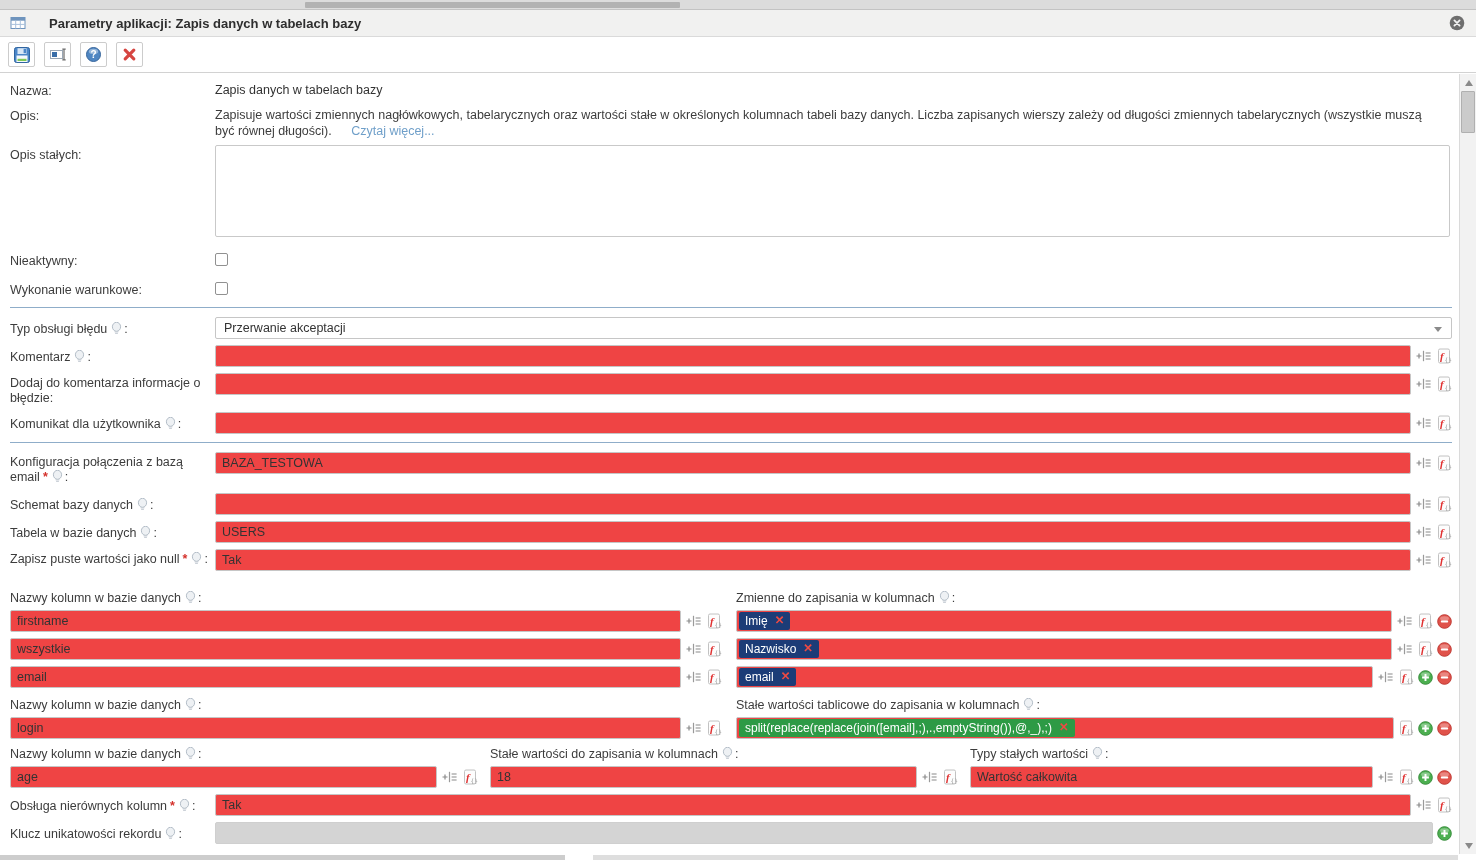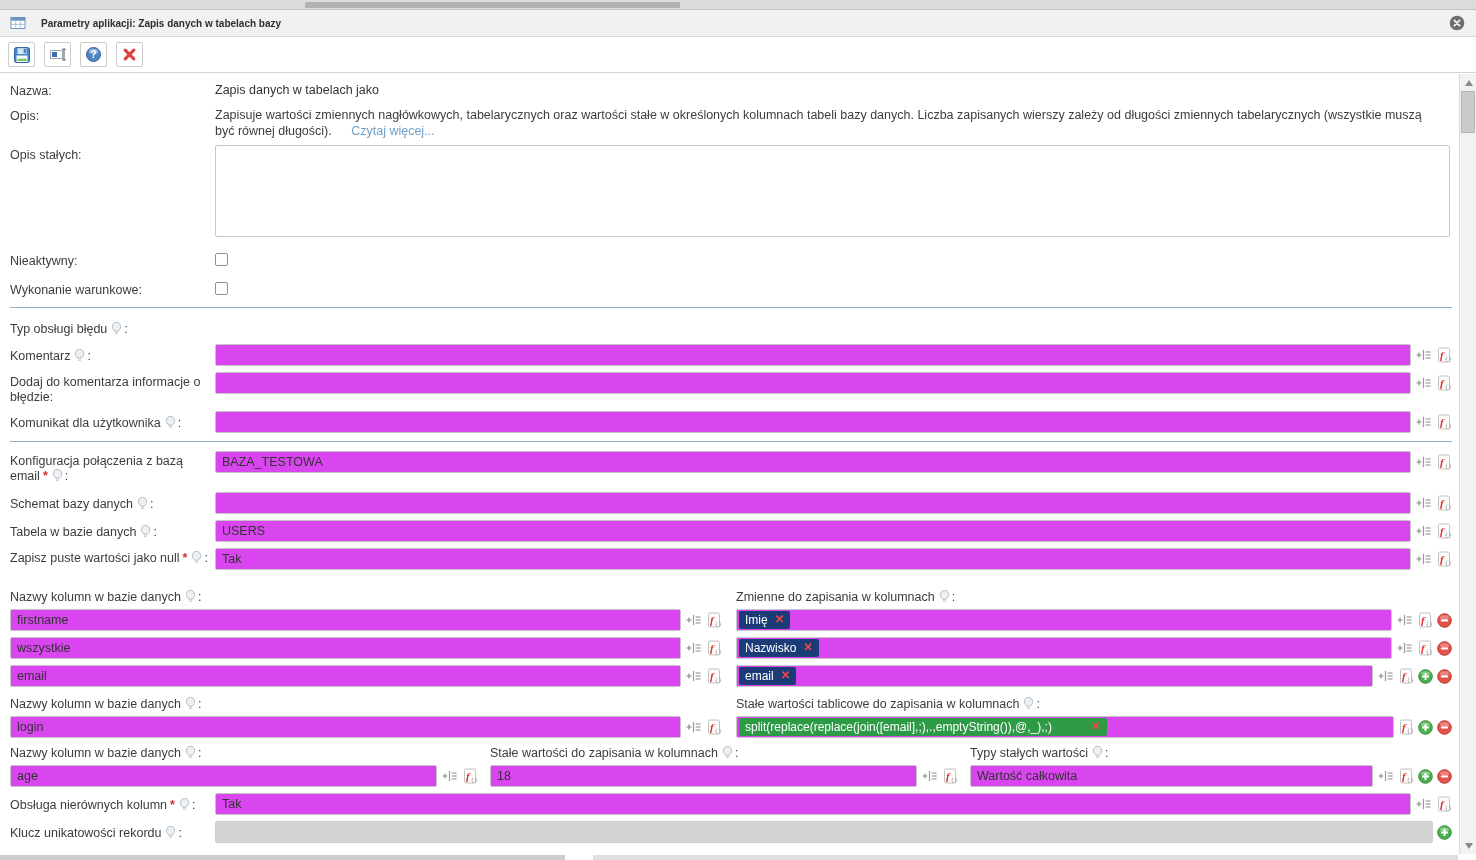--- a/index.html
+++ b/index.html
@@ -8,51 +8,51 @@
     width:1476px; height:860px; overflow:hidden; position:relative;
     font-family:"Liberation Sans", sans-serif; background:#fff; color:#3a3a3a;
   }
   
   .backdrop { position:absolute; top:0; left:0; right:0; height:10px; background:#dcdcdc; border-bottom:1px solid #c3c3c3; overflow:hidden; }
   .backdrop .frag { position:absolute; top:2px; left:305px; width:375px; height:6px; background:#8f8f8f; opacity:.55; border-radius:1px; }
 
   .dialog { position:absolute; top:10px; left:0; right:0; bottom:0; background:#fff; display:flex; flex-direction:column; }
 
   .dlg-header { height:27px; flex:none; background:#f1f1f0; border-bottom:1px solid #dadada; display:flex; align-items:center; padding:0 10px; position:relative; }
-  .dlg-title { font-size:10px; font-weight:bold; color:#2e2e2e; margin-left:15px; }
+  .dlg-title { font-size:13px; font-weight:bold; color:#2e2e2e; margin-left:23px; }
   .dlg-close { position:absolute; right:11px; top:5px; width:16px; height:16px; cursor:pointer; }
 
   .toolbar { height:36px; flex:none; display:flex; align-items:center; gap:9px; padding-left:8px; border-bottom:1px solid #d2d2d2; background:#fff; }
   .tbtn { width:27px; height:25px; border:1px solid #ccc; border-radius:2px; background:#fff; display:flex; align-items:center; justify-content:center; cursor:pointer; }
 
   .content { flex:1; padding:6px 24px 0 10px; position:relative; overflow:hidden; }
 
   .row { display:flex; align-items:center; margin-bottom:6px; min-height:21px; }
   .row.top { align-items:flex-start; }
   .lbl, .hdr { width:205px; flex:none; font-size:12.5px; color:#3c3c3c; line-height:15px; padding-top:3px; }
   .hdr { width:auto; padding-top:0; margin-bottom:4px; }
   .req { color:#d4312c; font-weight:bold; margin-left:3px; }
   .bulb { margin:0 2px 0 4px; vertical-align:-2px; }
   .fld { flex:1; display:flex; align-items:center; gap:4px; min-width:0; }
-  .inp { flex:1; min-width:0; height:22px; border:1px solid #c6c6c6; border-radius:2px; background:#d946ef; font-size:12.5px; color:#333;
+  .inp { flex:1; min-width:0; height:22px; border:1px solid #c6c6c6; border-radius:2px; background:#ef4444; font-size:12.5px; color:#333;
          display:flex; align-items:center; padding:0 6px; white-space:nowrap; overflow:hidden; }
   .inp.disabled { background:#d4d4d4; border-color:#cfcfcf; }
   .inp.tagbox { padding:0 2px; }
   .txt { flex:1; height:92px; border:1px solid #c9c9c9; border-radius:2px; resize:none; font-family:"Liberation Sans",sans-serif; font-size:12.5px; padding:4px 6px; outline:none; }
   .select { flex:1; height:22px; border:1px solid #c6c6c6; border-radius:2px; background:#fff; font-size:12.5px; color:#333;
             display:flex; align-items:center; padding:0 8px; position:relative; cursor:pointer; }
   .select .caret { position:absolute; right:9px; top:9px; width:0; height:0; border-left:4px solid transparent; border-right:4px solid transparent; border-top:5px solid #8a8a8a; }
   .cb { width:13px; height:13px; border:1px solid #919191; border-radius:2px; background:#fff; display:inline-block; cursor:pointer; }
 
   .icons { flex:none; display:flex; align-items:center; gap:4px; }
   .ic { cursor:pointer; flex:none; }
 
   .tag { display:inline-flex; align-items:center; height:18px; padding:0 6px; border-radius:2px; color:#fff; font-size:12px; max-width:100%; white-space:nowrap; }
   .tag.navy { background:#1c3c77; }
-  .tag.green { background:#2d9a45;gap:32px; }
+  .tag.green { background:#2d9a45; }
   .tag-x { margin-left:7px; color:#ee4a43; font-weight:bold; font-size:11.5px; cursor:pointer; line-height:1; }
 
   .divider { border-top:1px solid #8fadc9; margin:8px 0 9px 0; }
 
   .desc { font-size:12.5px; line-height:15.5px; color:#3d3d3d; max-width:1215px; padding-top:2px; }
   .link { color:#6f9fc9; cursor:pointer;margin-left:16px; }
 
   .cols2 { display:flex; margin-top:4px; }
   .col-left { width:712px; flex:none; margin-right:14px; }
   .col-right { flex:1; min-width:0; }
@@ -171,21 +171,21 @@
           <use href="#i-delete"></use>
         </svg>
       </div>
   </div>
 
   <div class="content">
 
     <div class="row">
       <div class="lbl"><span>Nazwa</span><span>:</span></div>
       <div class="fld">
-          <span style="font-size:12.5px;color:#333">Zapis danych w tabelach jako</span>
+          <span style="font-size:12.5px;color:#333">Zapis danych w tabelach bazy</span>
         </div>
     </div>
 
     <div class="row top">
       <div class="lbl"><span>Opis</span><span>:</span></div>
       <div class="fld">
         <div class="desc"><span>Zapisuje wartości zmiennych nagłówkowych, tabelarycznych oraz wartości stałe w określonych kolumnach tabeli bazy danych. Liczba zapisanych wierszy zależy od długości zmiennych tabelarycznych (wszystkie muszą być równej długości). </span><span class="link">Czytaj więcej...</span></div>
       </div>
     </div>
 
@@ -209,20 +209,26 @@
           <span class="cb"></span>
         </div>
     </div>
 
     <div class="divider"></div>
 
     <div class="row">
       <div class="lbl"><span>Typ obsługi błędu</span><svg class="bulb" width="11" height="13">
             <use href="#i-bulb"></use>
           </svg><span>:</span></div>
+      <div class="fld">
+        <div class="select">
+          <span>Przerwanie akceptacji</span>
+          <span class="caret"></span>
+        </div>
+      </div>
     </div>
 
     <div class="row">
       <div class="lbl"><span>Komentarz</span><svg class="bulb" width="11" height="13">
             <use href="#i-bulb"></use>
           </svg><span>:</span></div>
       <div class="fld">
         <div class="inp"></div>
         <span class="icons">
           <svg class="ic" width="17" height="14">

